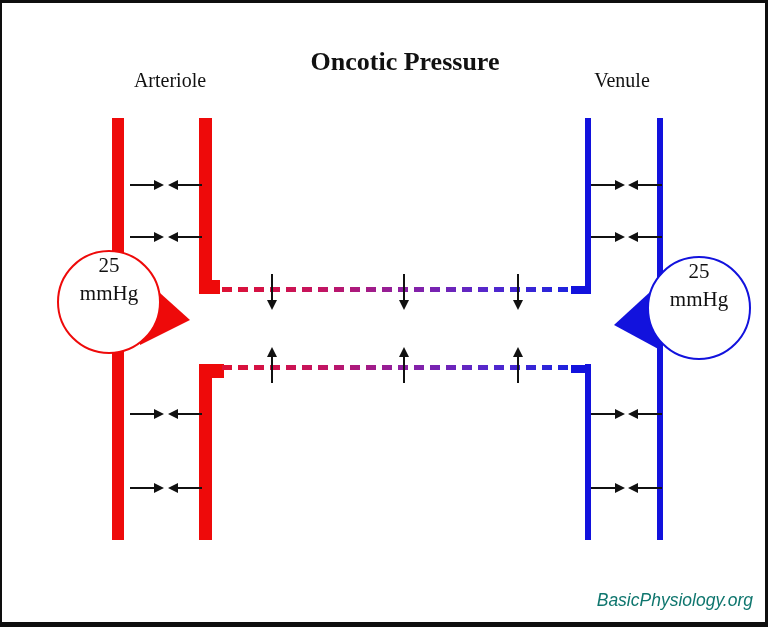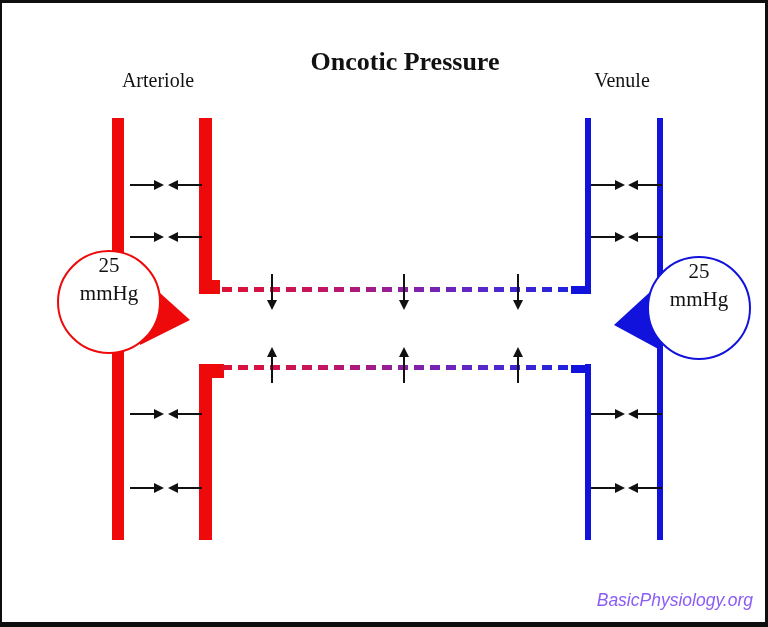--- a/index.html
+++ b/index.html
@@ -16,26 +16,26 @@
     color:#111;
   }
   .abs { position:absolute; }
 
   
   #title {
     top:44px; left:403px; transform:translateX(-50%);
     font-size:26px; font-weight:bold; white-space:nowrap;
   }
   .vessel-label { top:66px; font-size:20px; white-space:nowrap; }
-  #label-arteriole { left:156px; transform:translateX(-50%); }
+  #label-arteriole { left:168px; transform:translateX(-50%); }
   #label-venule    { left:620px; transform:translateX(-50%); }
   #footer {
     top:587px; right:12px;
     font-family:"Liberation Sans", sans-serif;
-    font-style:italic; font-size:17.5px; color:#8b5cf6;
+    font-style:italic; font-size:17.5px; color:#0f766e;
   }
 
   
   .wall { position:absolute; z-index:1; }
   .red  { background:#ee0a0a; }
   .blue { background:#1212dd; }
   #red-outer        { left:110px; top:115px; width:12px; height:422px; }
   #red-inner-top    { left:197px; top:115px; width:13px; height:176px; }
   #red-foot-top     { left:197px; top:277px; width:21px; height:14px; }
   #red-inner-bottom { left:197px; top:361px; width:13px; height:176px; }

